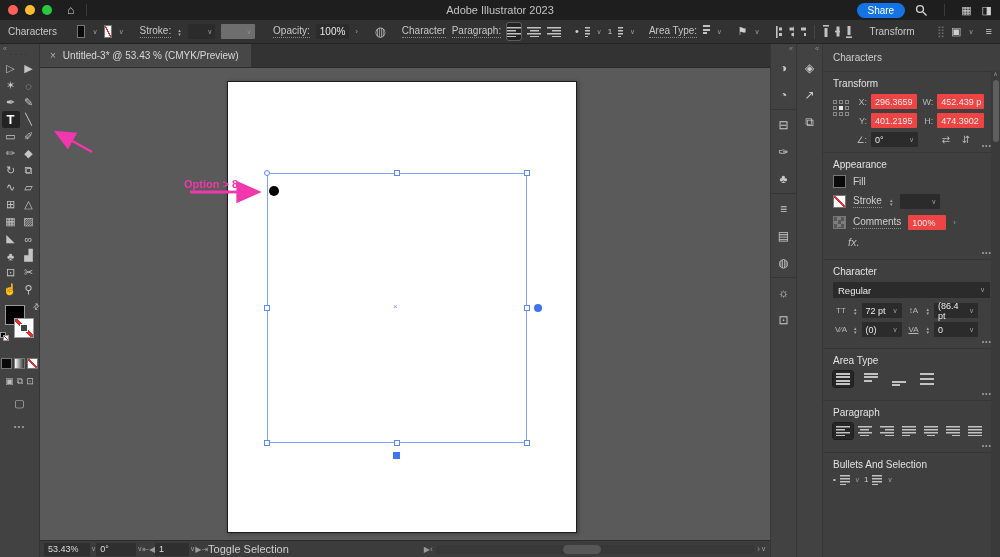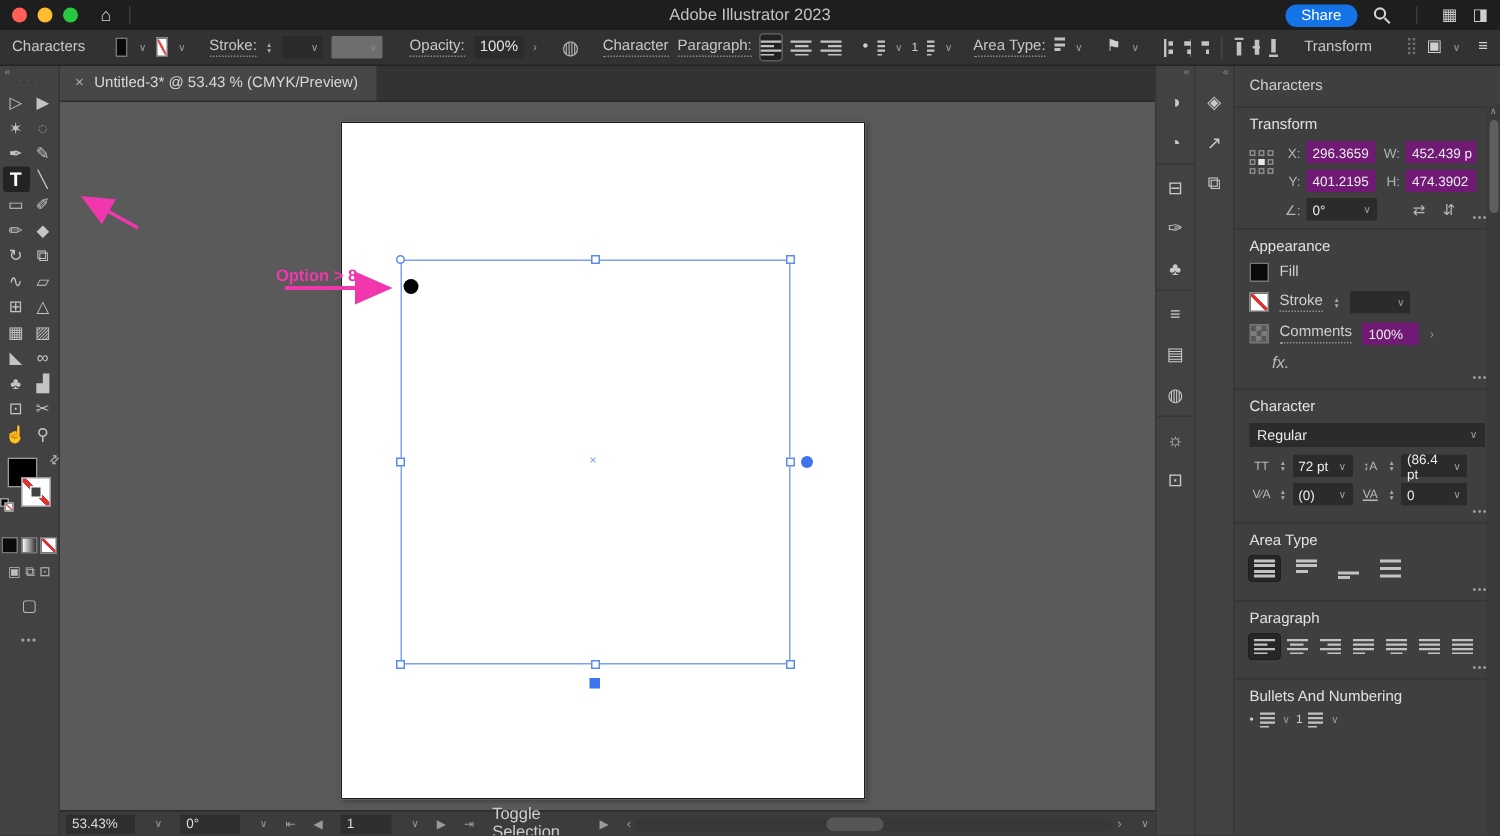--- a/index.html
+++ b/index.html
@@ -99,21 +99,21 @@
   .hdl.bl{left:-4px;bottom:-4px}.hdl.bm{left:calc(50% - 3px);bottom:-4px}.hdl.br{right:-4px;bottom:-4px}
   .centermark{position:absolute;left:calc(50% - 4px);top:calc(50% - 6px);color:#6e97f2;font-size:8px;}
   .outport{position:absolute;left:494px;top:236px;width:8px;height:8px;border-radius:50%;background:#3f74f0;}
   .bottomport{position:absolute;left:353px;top:384px;width:7px;height:7px;background:#3f74f0;}
   .bullet-dot{position:absolute;left:229px;top:118px;width:10px;height:10px;border-radius:50%;background:#000;}
   .annot-text{position:absolute;left:138px;top:110px;width:66px;text-align:center;
               color:#f137ad;font-weight:bold;font-size:11px;}
 
   
   .statusbar{position:absolute;left:40px;top:540px;width:730px;height:17px;background:#3c3c3c;
-             border-top:1px solid #2b2b2b;display:flex;align-items:center;padding:0 4px;gap:12px;
+             border-top:1px solid #2b2b2b;display:flex;align-items:center;padding:0 4px;gap:0;
              font-size:9px;color:#c6c6c6;}
   .sfld{background:#2f2f2f;height:13px;display:flex;align-items:center;padding:0 4px;color:#ddd;}
   .snav{color:#9a9a9a;font-size:8px;}
   .hint{flex:1;text-align:left;color:#cfcfcf;font-size:11px;}
   .hscroll{width:330px;height:13px;display:flex;align-items:center;gap:3px;color:#9a9a9a;}
   .htrack{flex:1;height:9px;background:#383838;border-radius:5px;position:relative;}
   .hthumb{position:absolute;left:40%;width:38px;height:9px;border-radius:5px;background:#565656;}
 
   
   .dockstrips{position:absolute;left:770px;top:44px;width:52px;bottom:0;display:flex;}
@@ -131,21 +131,21 @@
   .ptab{display:flex;align-items:center;padding:0 9px;color:#b5b5b5;}
   .ptab.active{background:#4a4a4a;color:#fff;}
   .sec{padding:6px 10px 5px 10px;border-bottom:1px solid #353535;position:relative;}
   .sec-title{color:#e2e2e2;margin-bottom:5px;}
   .more{position:absolute;right:8px;bottom:3px;color:#9f9f9f;font-size:7px;letter-spacing:1px;}
   .refgrid{display:grid;grid-template-columns:repeat(3,4px);grid-template-rows:repeat(3,4px);gap:2px;}
   .refgrid b{width:4px;height:4px;border:1px solid #8a8a8a;}
   .refgrid b.c{background:#e8e8e8;border-color:#e8e8e8;}
   .trow{display:flex;align-items:center;gap:4px;margin-bottom:4px;}
   .tlabel{width:12px;color:#b5b5b5;text-align:right;font-size:9px;}
-  .pfld{background:#701a75;height:15px;flex:1;display:flex;align-items:center;padding:0 4px;
+  .pfld{background:#ef4444;height:15px;flex:1;display:flex;align-items:center;padding:0 4px;
         color:#ececec;font-size:9px;border-radius:1px;white-space:nowrap;overflow:hidden;}
   .pdd{background:#2b2b2b;height:15px;display:flex;align-items:center;gap:4px;padding:0 4px;
        color:#ececec;font-size:9px;border-radius:1px;}
   .arow{display:flex;align-items:center;gap:7px;margin-bottom:6px;}
   .alabel{border-bottom:1px dotted #8d8d8d;padding-bottom:1px;}
   .opac-sw{width:13px;height:13px;border:1px solid #777;
      background:repeating-conic-gradient(#7d7d7d 0 25%,#565656 0 50%) 0 0/7px 7px;}
   .fullfld{background:#2b2b2b;height:16px;display:flex;align-items:center;gap:5px;
            padding:0 5px;margin-bottom:5px;color:#ececec;font-size:9.5px;}
   .charicons{color:#b9b9b9;font-size:8px;width:16px;text-align:center;}
@@ -584,21 +584,21 @@
             <span class="li li-jr"></span>
           </span>
         <span class="pbtn">
             <span class="li li-ja"></span>
           </span>
       </div>
       <span class="more">•••</span>
     </div>
 
     <div class="sec" style="border-bottom:none">
-      <div class="sec-title">Bullets And Numbering</div>
+      <div class="sec-title">Bullets And Selection</div>
       <div style="display:flex;align-items:center;gap:4px">
         <span class="glyph-ic" style="font-size:8px">•</span>
         <span class="li li-jl" style="width:10px"></span>
         <span class="dd">∨</span>
         <span class="glyph-ic" style="font-size:8px">1</span>
         <span class="li li-jl" style="width:10px"></span>
         <span class="dd">∨</span>
       </div>
     </div>
 

